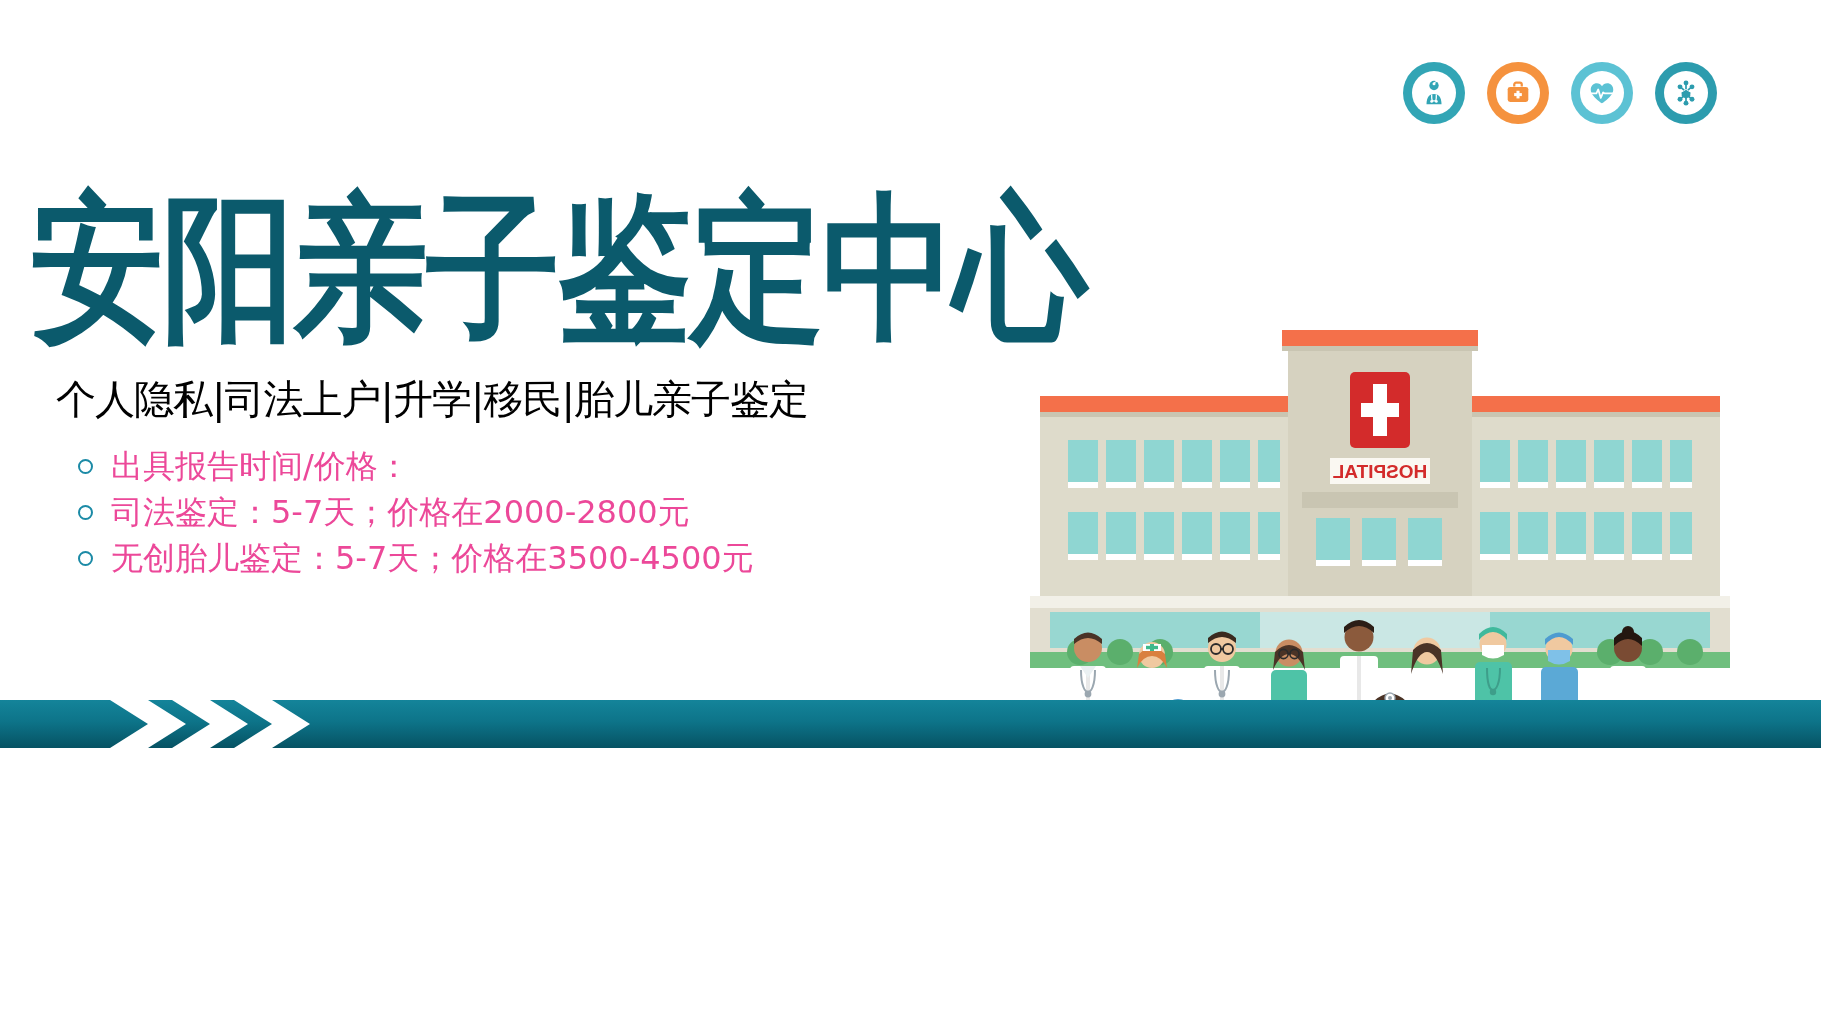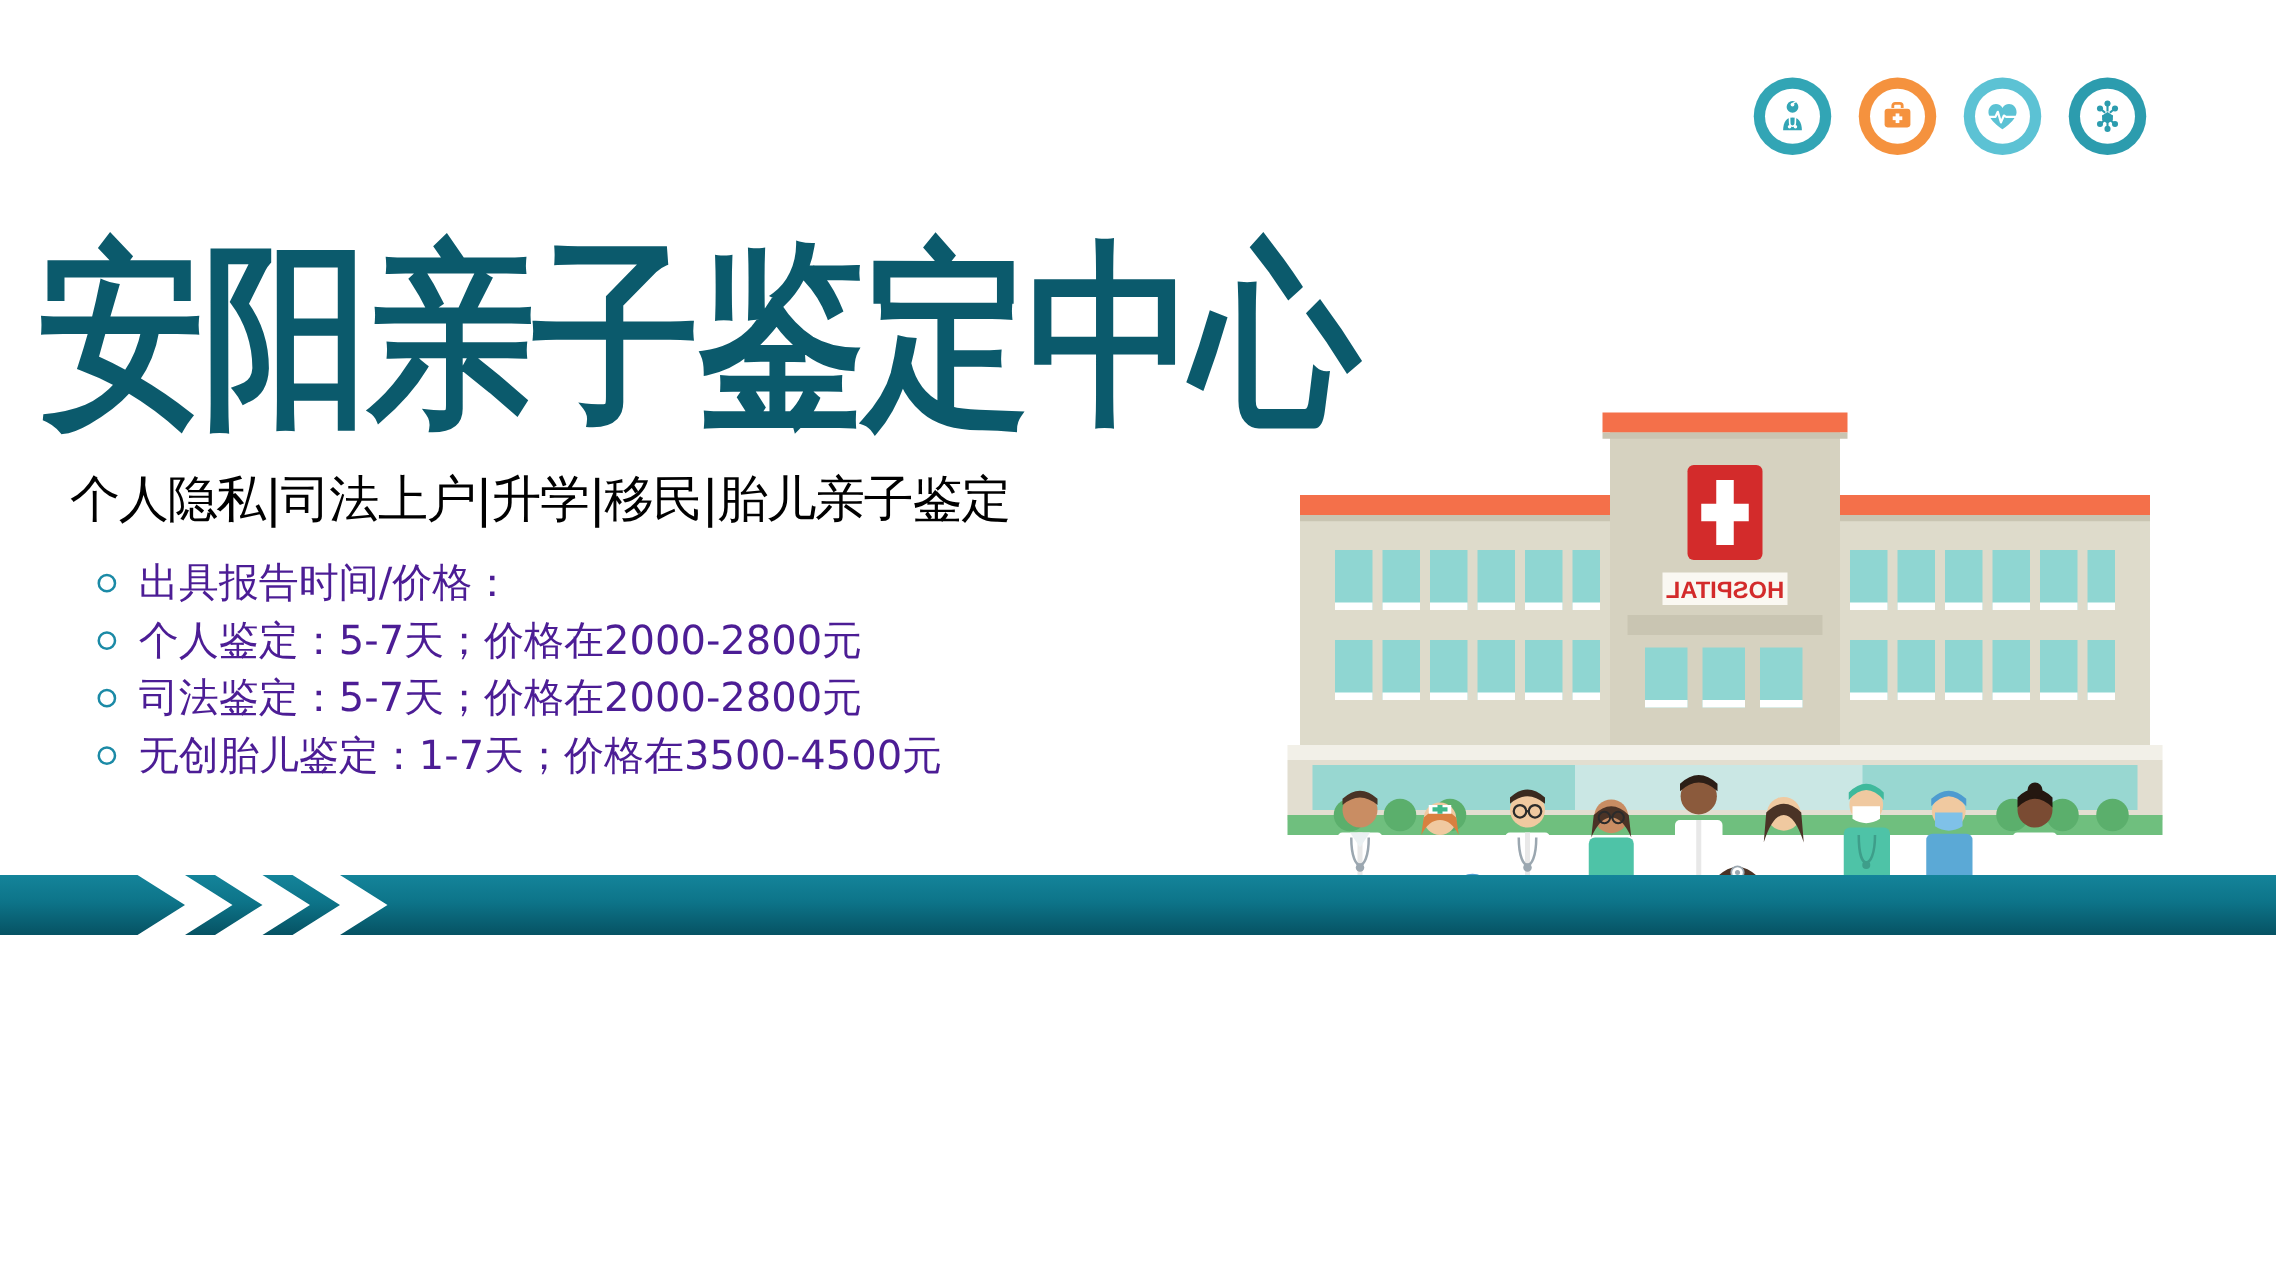--- a/index.html
+++ b/index.html
@@ -96,21 +96,21 @@
     height: 15px;
     border: 2px solid #1b8aa6;
     border-radius: 50%;
     margin-top: 13px;
     margin-right: 18px;
     box-sizing: border-box;
   }
   .bullet-text {
     font-size: 32px;
     line-height: 40px;
-    color: #4c1d95;
+    color: #ec4899;
     white-space: nowrap;
     font-family: "DejaVu Sans", "Liberation Sans", sans-serif;
     text-align: center;
   }
 
   
   .illustration {
     position: absolute;
     left: 1010px;
     top: 300px;
@@ -208,33 +208,29 @@
 
   <div class="subtitle">个人隐私|司法上户|升学|移民|胎儿亲子鉴定</div>
 
   <div class="bullets">
 
     <div class="bullet-row">
       <span class="bullet-marker"></span>
       <span class="bullet-text">出具报告时间/价格：</span>
     </div>
 
-    <div class="bullet-row">
-      <span class="bullet-marker"></span>
-      <span class="bullet-text">个人鉴定：5-7天；价格在2000-2800元</span>
-    </div>
 
     <div class="bullet-row">
       <span class="bullet-marker"></span>
       <span class="bullet-text">司法鉴定：5-7天；价格在2000-2800元</span>
     </div>
 
     <div class="bullet-row">
       <span class="bullet-marker"></span>
-      <span class="bullet-text">无创胎儿鉴定：1-7天；价格在3500-4500元</span>
+      <span class="bullet-text">无创胎儿鉴定：5-7天；价格在3500-4500元</span>
     </div>
 
   </div>
 
   <div class="illustration">
     <svg viewBox="0 0 740 640" aria-hidden="true">
       <defs>
         <linearGradient id="shadowG" x1="0" y1="0" x2="0" y2="1">
           <stop offset="0%" stop-color="#e9ecef" stop-opacity="0.9"></stop>
           <stop offset="100%" stop-color="#ffffff" stop-opacity="0"></stop>

